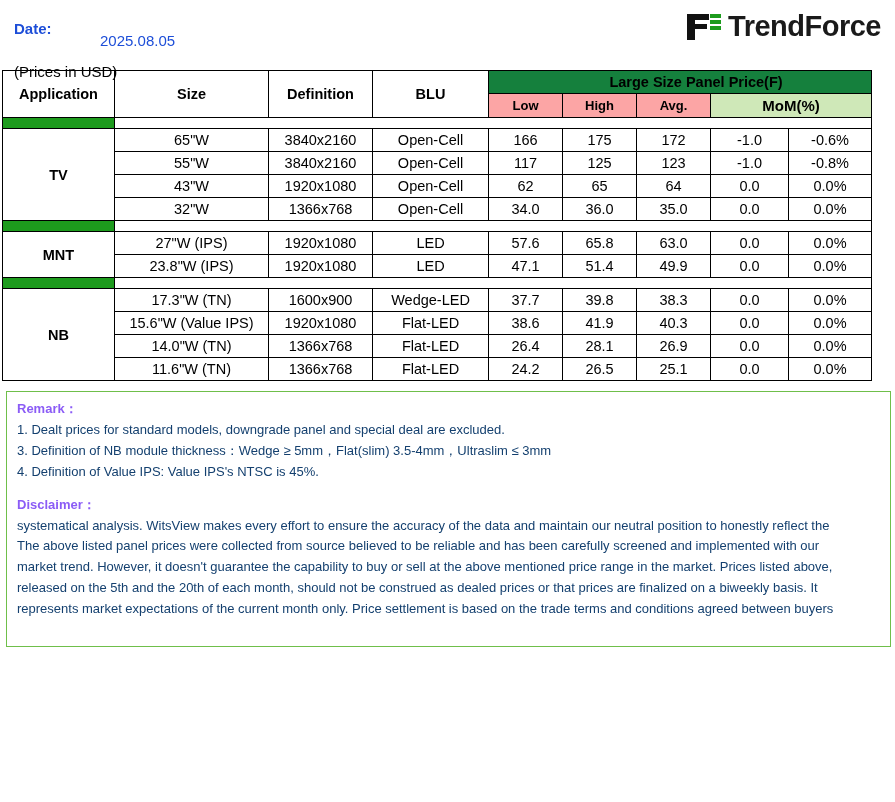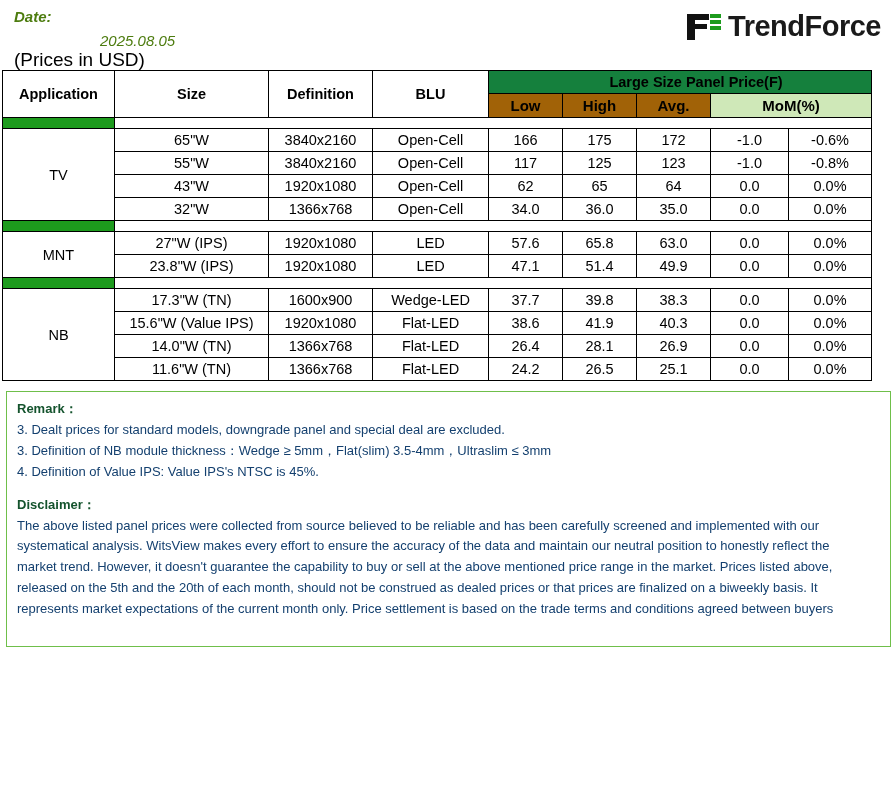--- a/index.html
+++ b/index.html
@@ -33,30 +33,29 @@
 
   
   .header {
     position: relative;
     height: 66px;
     padding: 8px 14px 0 14px;
     z-index: 2;
   }
   .date-row {
     display: flex;
-    align-items: flex-start;
+    align-items: center;
     font-size: 15px;
-    color: #4d7c0f;
-    font-style: italic;
+    color: #1d4ed8;
   }
   .date-label { font-weight: bold; width: 86px; }
   .date-value { font-weight: normal; margin-top: 24px; }
   .prices-line {
-    margin-top: 0;
-    font-size: 19px;
+    margin-top: 14px;
+    font-size: 15px;
     color: #000;
   }
   .brand {
     position: absolute;
     right: 14px;
     top: 10px;
     display: flex;
     align-items: center;
     gap: 7px;
   }
@@ -90,37 +89,37 @@
     background: #ffffff;
   }
   thead th {
     background: #1d9b1d;
     color: #ffffff;
     font-weight: bold;
     font-size: 16px;
     padding: 6px 2px;
   }
   thead th.sub-low, thead th.sub-high, thead th.sub-avg {
-    background: #a16207;
-    font-size: 15px;
+    background: #fca5a5;
+    font-size: 13px;
   }
   thead th.sub-mom {
     background: #cfe8b8;
     color: #000;
     font-size: 15px;
     font-weight: bold;
   }
   thead th.group {
     background: #15803d;
     padding-left: 34px;
   }
   td.app {
     background: #1d9b1d;
     color: #ffffff;
-    font-weight: normal;
+    font-weight: bold;
     font-size: 16px;
   }
   tr.spacer td {
     border-left: 1px solid #000;
     border-right: 1px solid #000;
     border-top: 1px solid #000;
     border-bottom: 1px solid #000;
     height: 11px;
     padding: 0;
     background: #ffffff;
@@ -149,21 +148,21 @@
     z-index: 1;
     margin: 10px 4px 0 6px;
     border: 1px solid #6fbf4a;
     padding: 8px 10px 6px 10px;
     height: 256px;
     overflow: hidden;
   }
   .notes-title {
     font-size: 13px;
     font-weight: bold;
-    color: #14532d;
+    color: #8b5cf6;
     margin-bottom: 3px;
   }
   .notes p {
     margin: 0 0 2px 0;
     font-size: 13px;
     color: #14406f;
     line-height: 1.45;
   }
   .notes .gap { height: 12px; }
   .disclaimer p {
@@ -339,28 +338,28 @@
           <td>25.1</td>
           <td>0.0</td>
           <td>0.0%</td>
         </tr>
       </tbody>
   </table>
 
   <div class="notes">
     <div class="notes-title">Remark：</div>
     <div id="remark-lines">
-        <p>3. Dealt prices for standard models, downgrade panel and special deal are excluded.</p>
+        <p>1. Dealt prices for standard models, downgrade panel and special deal are excluded.</p>
         <p>3. Definition of NB module thickness：Wedge ≥ 5mm，Flat(slim) 3.5-4mm，Ultraslim ≤ 3mm</p>
         <p>4. Definition of Value IPS: Value IPS's NTSC is 45%.</p>
       </div>
     <div class="gap"></div>
     <div class="notes-title">Disclaimer：</div>
     <div id="disclaimer-lines" class="disclaimer">
+        <p>systematical analysis. WitsView makes every effort to ensure the accuracy of the data and maintain our neutral position to honestly reflect the</p>
         <p>The above listed panel prices were collected from source believed to be reliable and has been carefully screened and implemented with our</p>
-        <p>systematical analysis. WitsView makes every effort to ensure the accuracy of the data and maintain our neutral position to honestly reflect the</p>
         <p>market trend. However, it doesn't guarantee the capability to buy or sell at the above mentioned price range in the market. Prices listed above,</p>
         <p>released on the 5th and the 20th of each month, should not be construed as dealed prices or that prices are finalized on a biweekly basis. It</p>
         <p>represents market expectations of the current month only. Price settlement is based on the trade terms and conditions agreed between buyers</p>
       </div>
   </div>
 
 </div>
 
 </body></html>

